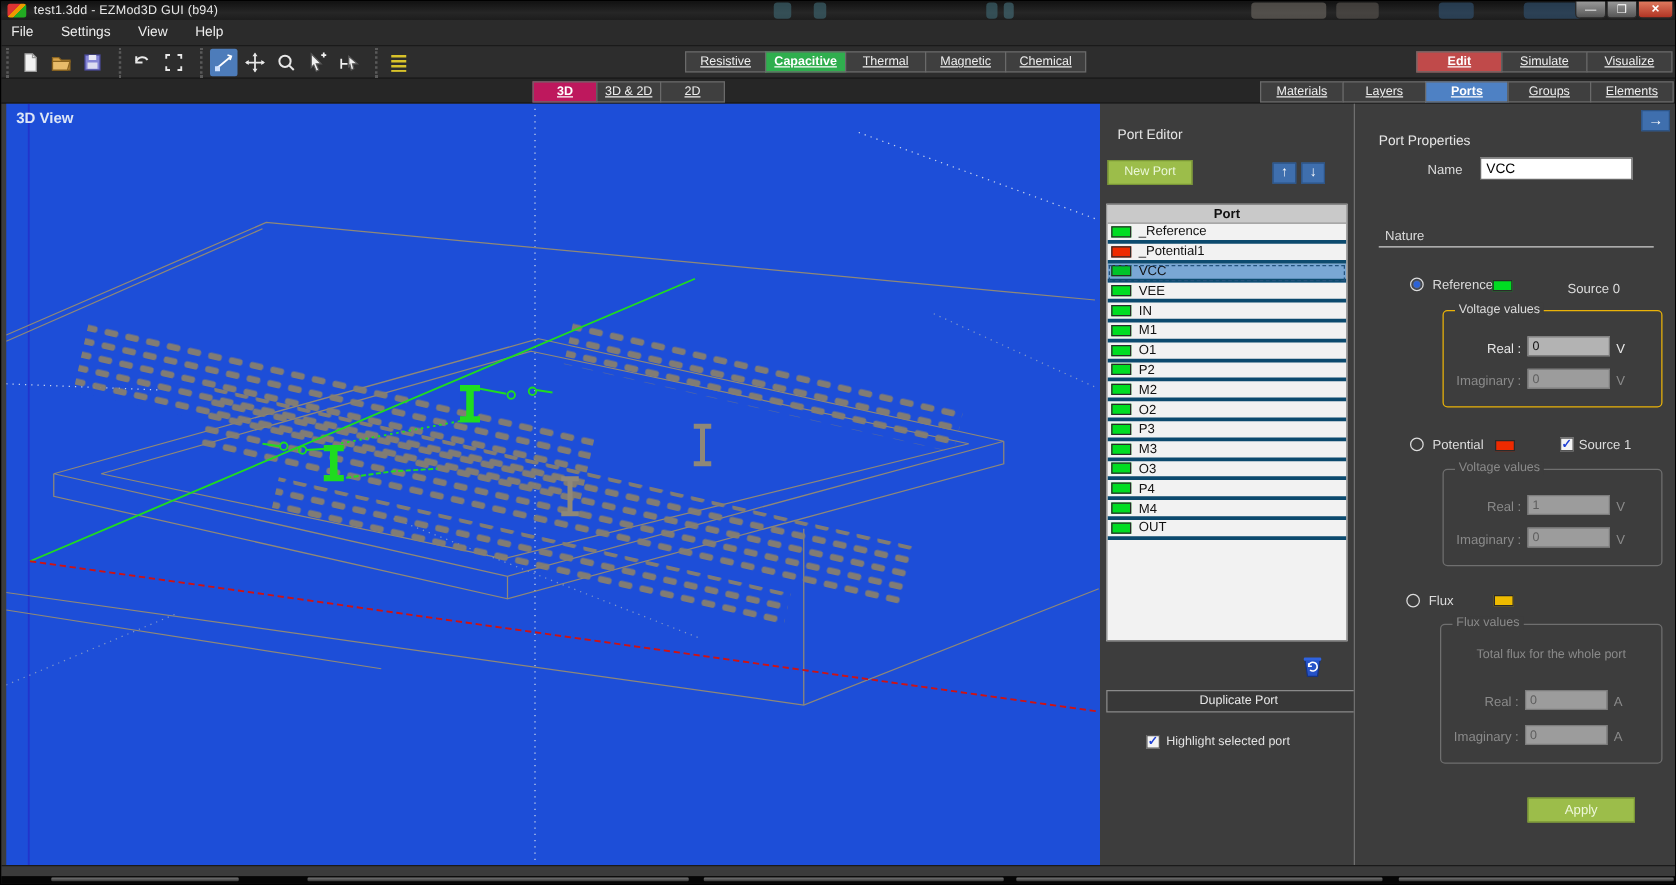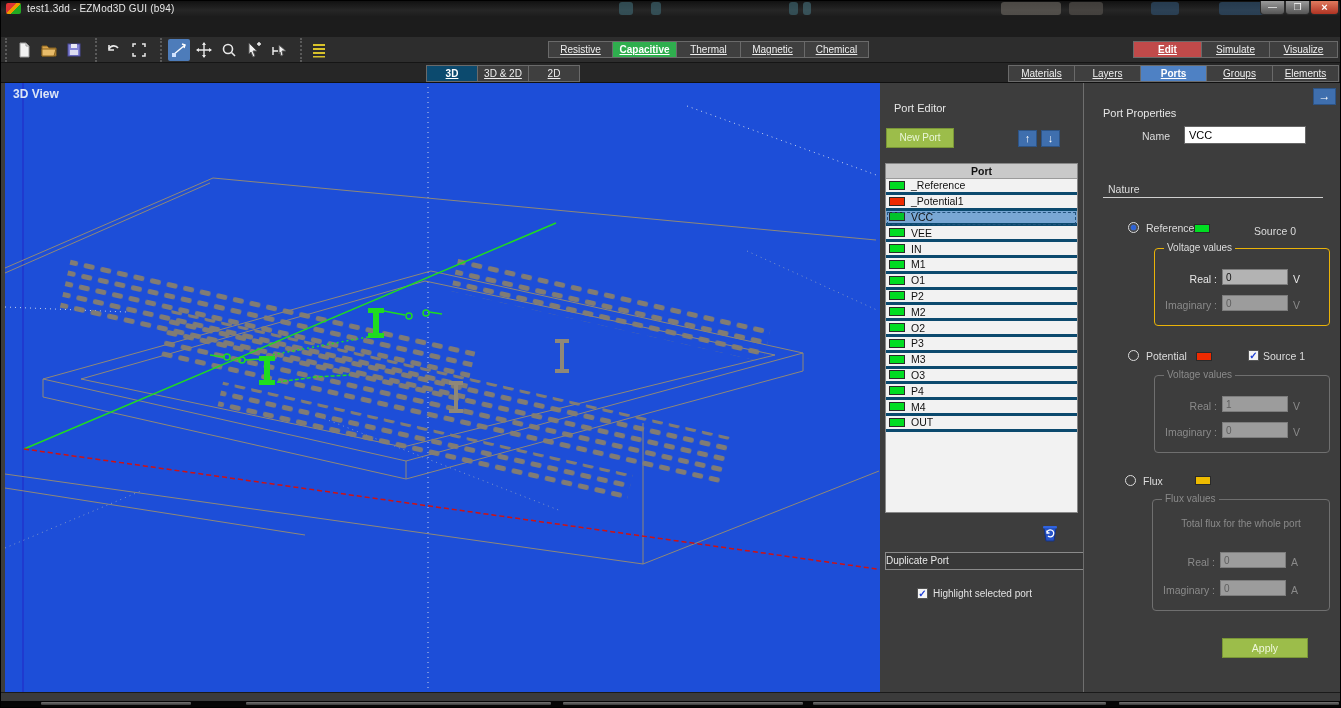--- a/index.html
+++ b/index.html
@@ -62,21 +62,21 @@
   #port-list { position:absolute; left:5px; top:80px; width:193px; height:350px; background:#f2f2f2;
     border:1px solid #888; overflow:hidden; }
   #port-list-header { height:15px; background:#c9c9c9; border-bottom:1px solid #9a9a9a; color:#111;
     font-size:10.5px; font-weight:bold; text-align:center; line-height:15px; }
   .port-row { height:15.8px; display:flex; align-items:center; gap:6px; padding-left:3px;
     border-bottom:3px solid #0c4a6e; color:#111; font-size:10.5px; }
   .port-row.selected { background:#79a7d4; outline:1px dashed #23527c; outline-offset:-2px; }
   .swatch { width:16px; height:9px; border:1px solid #2a2a2a; flex:none; }
   #trash-btn { position:absolute; left:160px; top:440px; width:20px; height:20px; }
   #duplicate-btn { position:absolute; left:5px; top:469px; width:212px; height:18px; background:#383838;
-    border:1px solid #8a8a8a; color:#e8e8e8; font-size:10px; line-height:16px; }
+    border:1px solid #8a8a8a; color:#e8e8e8; font-size:10px; text-align:center; line-height:16px; }
   .checkrow { position:absolute; display:flex; align-items:center; gap:5px; }
   .checkbox { width:11px; height:11px; background:#f4f4f4; border:1px solid #555; font-size:10px;
     line-height:10px; text-align:center; color:#1f3fd4; font-weight:bold; }
   .checklabel { color:#e2e2e2; font-size:10px; }
 
   
   #port-props { position:absolute; left:1082px; top:0; width:259px; height:609px; background:#3d3d3d;
     border-left:1px solid #6f6f6f; }
   #pp-arrow-btn { position:absolute; left:229px; top:5px; width:23px; height:17px; background:#3f6fae;
     border:1px solid #2d5486; color:#fff; font-size:12px; font-weight:bold; text-align:center; line-height:15px; }
@@ -127,20 +127,27 @@
     <span class="aero-blob" style="left:802px;width:8px;background:#446b76;"></span>
     <span class="aero-blob" style="left:1150px;width:28px;background:#30506e;"></span>
     <span class="aero-blob" style="left:1218px;width:46px;background:#30506e;"></span>
     <span id="app-icon"></span>
     <span id="title-text">test1.3dd - EZMod3D GUI (b94)</span>
     <span class="win-btn" id="btn-min" style="left:1259px;width:25px;">—</span>
     <span class="win-btn" id="btn-restore" style="left:1284px;width:25px;">❒</span>
     <span class="win-btn" id="btn-close" style="left:1309px;width:29px;">×</span>
   </div>
 
+  <div id="menubar">
+
+  <span class="menu-item">File</span>
+      <span class="menu-item">Settings</span>
+      <span class="menu-item">View</span>
+      <span class="menu-item">Help</span>
+    </div>
 
   <div id="toolbar">
     <div class="tb-group" style="border-left:2px dotted #5a5a5a;">
       <span class="tb-btn">
         <svg width="18" height="18">
             <path d="M5 2h6l3 3v11H5z" fill="#f2f2f2" stroke="#9a9a9a"></path>
             <path d="M11 2v3h3" fill="none" stroke="#9a9a9a"></path>
           </svg>
         </span>
       <span class="tb-btn">
@@ -242,21 +249,21 @@
         <span>Simulate</span>
       </div>
       <div class="tab">
         <span>Visualize</span>
       </div>
     </div>
 
   <div id="tabrow2">
     <div id="view-tabs">
 
-    <div class="tab active" style="background-color: #0c4a6e; justify-content: center;">
+    <div class="tab active" style="background-color: #be185d; justify-content: center;">
           <span>3D</span>
         </div>
         <div class="tab">
           <span>3D &amp; 2D</span>
         </div>
         <div class="tab">
           <span>2D</span>
         </div>
       </div>
     <div id="panel-tabs">

